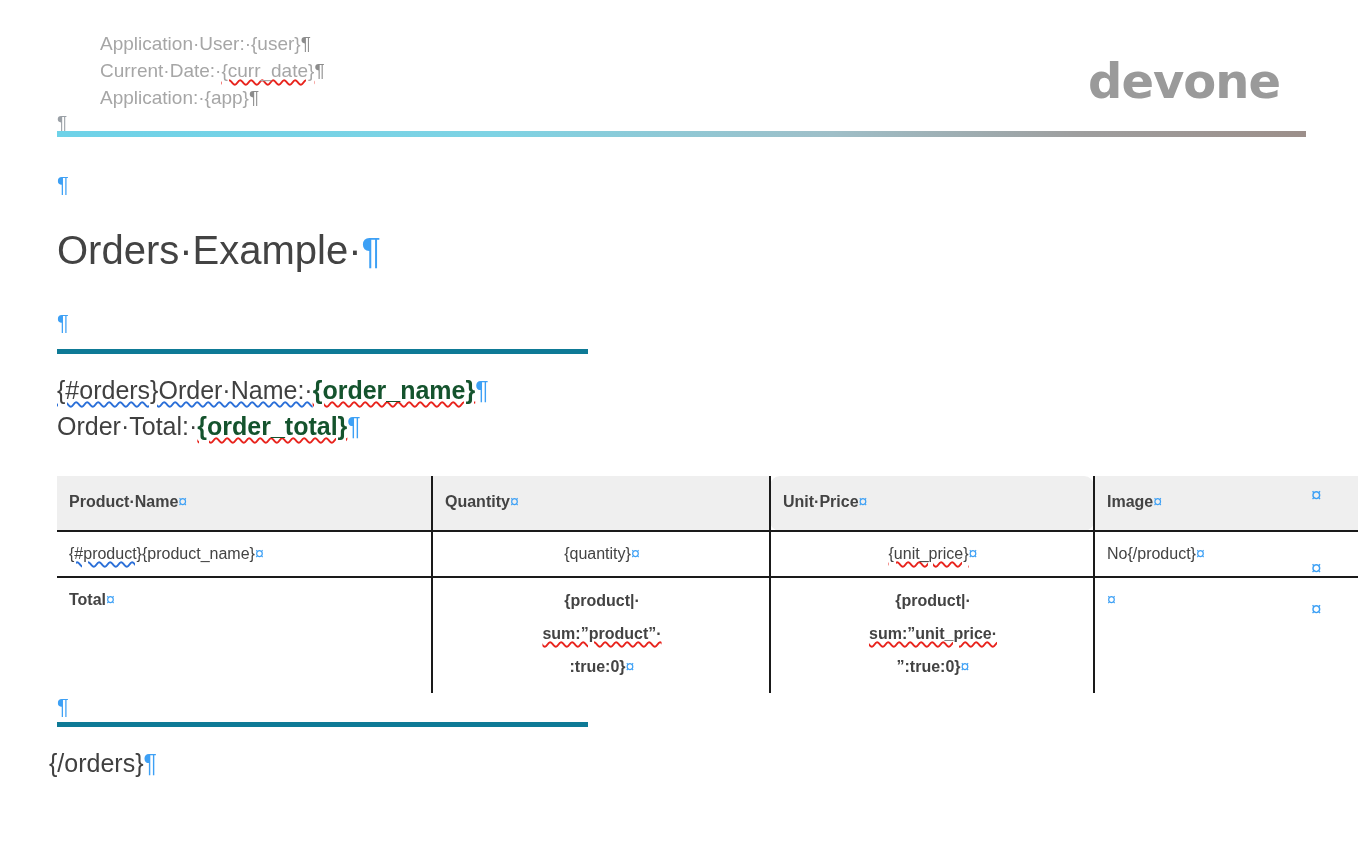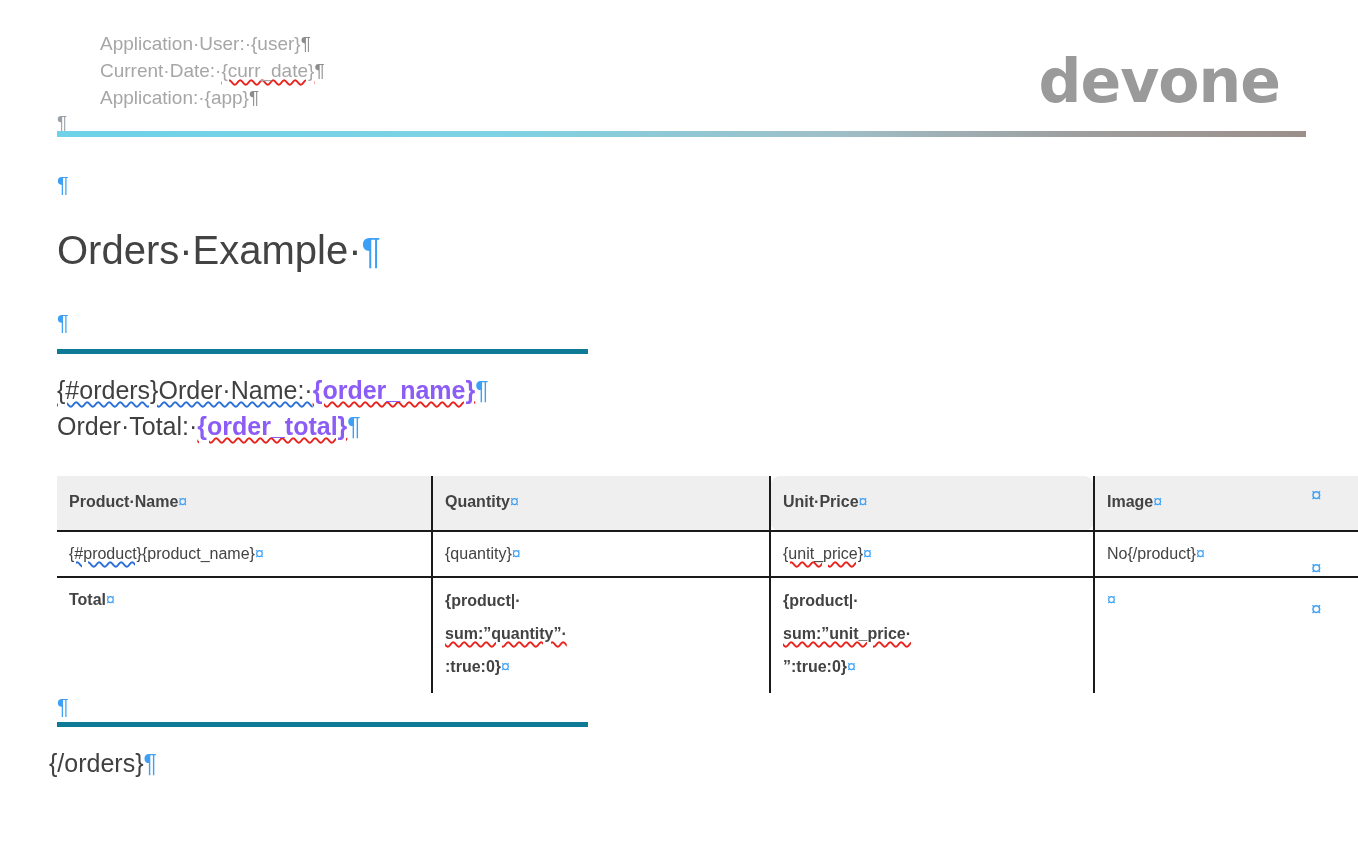--- a/index.html
+++ b/index.html
@@ -56,21 +56,21 @@
     line-height: 27px;
     white-space: nowrap;
     margin-left: 43px;
   }
   .hdr-line .pilcrow { color: #8c8c8c; }
 
   #logo-devone {
     position: absolute;
     right: 78px;
     top: 46px;
-    font-size: 60px;
+    font-size: 48px;
     font-weight: bold;
     color: #9a9a9a;
     letter-spacing: -1px;
     line-height: 70px;
     font-family: "DejaVu Sans", sans-serif;
     text-align: center;
   }
 
   #header-rule-row {
     position: absolute;
@@ -130,21 +130,21 @@
   }
 
   #tag-open-block {
     position: absolute;
     left: 57px;
     top: 372px;
     font-size: 25px;
     line-height: 36px;
     white-space: nowrap;
   }
-  #tag-open-block b { font-weight: bold; color: #8b5cf6; }
+  #tag-open-block b { font-weight: bold; color: #14532d; }
 
   
   #orders-table {
     position: absolute;
     left: 57px;
     top: 476px;
     width: 1248px;
     border-collapse: collapse;
     table-layout: fixed;
   }
@@ -170,21 +170,21 @@
   .vline { border-right: 2px solid #1a1a1a; }
 
   .tr1-cell {
     border-bottom: 2px solid #1a1a1a;
     padding: 6px 10px 6px 12px !important;
     white-space: nowrap;
   }
   .tr2-cell {
     padding: 6px 10px 10px 12px !important;
   }
-  .align-right { text-align: left; }
+  .align-right { text-align: center; }
   .bold-cell { font-weight: bold; }
   .tr2-cell .multiline { line-height: 33px; }
 
   .row-end-mark {
     position: absolute;
     left: 1311px;
     font-size: 19px;
     color: #3da0f5;
   }
 
@@ -256,21 +256,21 @@
     </tr>
     <tr>
       <td class="tr1-cell vline col-a"><span class="sq-blue">{#product}</span><span>{product_name}</span><span class="cellmark">¤</span></td>
       <td class="tr1-cell vline col-b align-right"><span>{quantity}</span><span class="cellmark">¤</span></td>
       <td class="tr1-cell vline col-c align-right"><span class="sq-red">{unit_price}</span><span class="cellmark">¤</span></td>
       <td class="tr1-cell col-d"><span>No{/product}</span><span class="cellmark">¤</span></td>
     </tr>
     <tr>
       <td class="tr2-cell vline col-a bold-cell"><span>Total</span><span class="cellmark">¤</span></td>
       <td class="tr2-cell vline col-b align-right bold-cell">
-        <div class="multiline"><span>{product|·</span><br><span class="sq-red">sum:”quantity”·</span><br><span>:true:0}</span><span class="cellmark">¤</span></div>
+        <div class="multiline"><span>{product|·</span><br><span class="sq-red">sum:”product”·</span><br><span>:true:0}</span><span class="cellmark">¤</span></div>
       </td>
       <td class="tr2-cell vline col-c align-right bold-cell">
         <div class="multiline"><span>{product|·</span><br><span class="sq-red">sum:”unit_price·</span><br><span>”:true:0}</span><span class="cellmark">¤</span></div>
       </td>
       <td class="tr2-cell col-d"><span class="cellmark">¤</span></td>
     </tr>
   </tbody>
 </table>
 
 <span class="row-end-mark" style="top:484px">¤</span>

